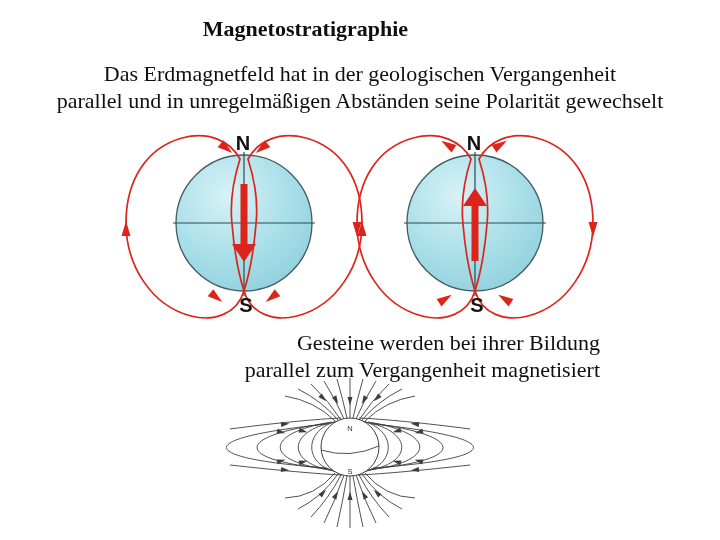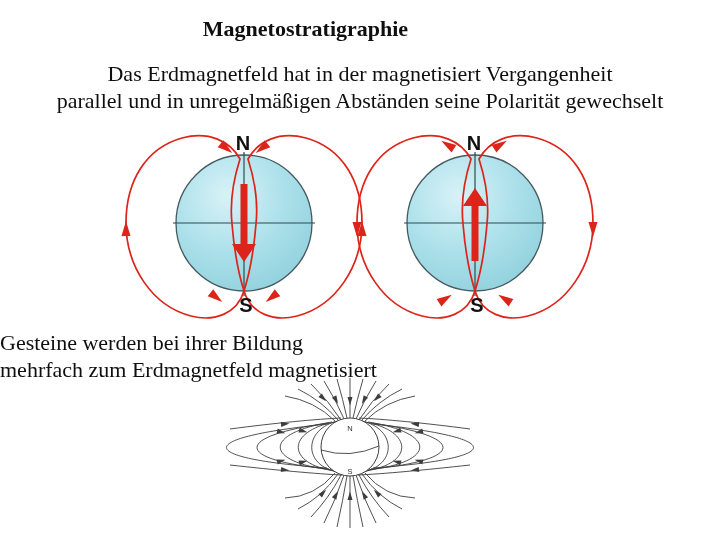--- a/index.html
+++ b/index.html
@@ -11,21 +11,21 @@
   .slide-title{
     position:absolute;top:16px;left:0;width:611px;
     text-align:center;font-size:22px;font-weight:bold;color:#0f0f0f;
   }
   .intro-text{
     position:absolute;top:60px;left:0;width:720px;
     text-align:center;font-size:22px;line-height:27px;color:#0f0f0f;
   }
   .caption-text{
     position:absolute;top:329px;left:0;width:600px;
-    text-align:left;font-size:22px;line-height:27px;color:#0f0f0f;
+    text-align:right;font-size:22px;line-height:27px;color:#0f0f0f;
   }
   svg.figures{position:absolute;left:0;top:0;}
   .pole-label{
     font-family:"Liberation Sans", sans-serif;
     font-size:20px;font-weight:600;fill:#111111;
   }
   .mini-pole-label{
     font-family:"Liberation Sans", sans-serif;
     font-size:7.5px;fill:#333333;
   }
@@ -185,20 +185,20 @@
     <circle cx="350" cy="447" r="29" fill="#ffffff" stroke="#3d3d3d" stroke-width="1"></circle>
     <path class="mini-line" d="M 321,450 Q 350,459 379,446"></path>
     <text class="mini-pole-label" x="350" y="431" text-anchor="middle">N</text>
     <text class="mini-pole-label" x="350" y="474" text-anchor="middle">S</text>
   </g>
 </svg>
 
 <div class="slide-title">Magnetostratigraphie</div>
 
 <div class="intro-text">
-  <span>Das Erdmagnetfeld hat in der magnetisiert Vergangenheit</span><br>
+  <span>Das Erdmagnetfeld hat in der geologischen Vergangenheit</span><br>
   <span>parallel und in unregelmäßigen Abständen seine Polarität gewechselt</span>
 </div>
 
 <div class="caption-text">
   <span>Gesteine werden bei ihrer Bildung</span><br>
-  <span>mehrfach zum Erdmagnetfeld magnetisiert</span>
+  <span>parallel zum Vergangenheit magnetisiert</span>
 </div>
 
 </body></html>

